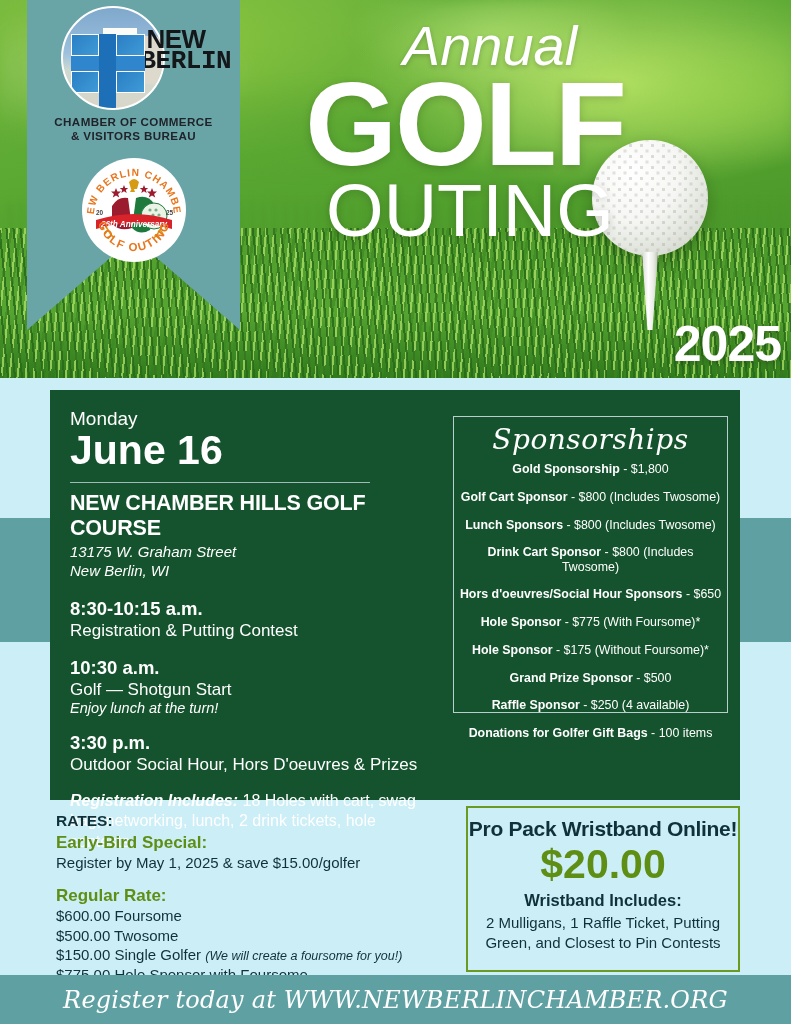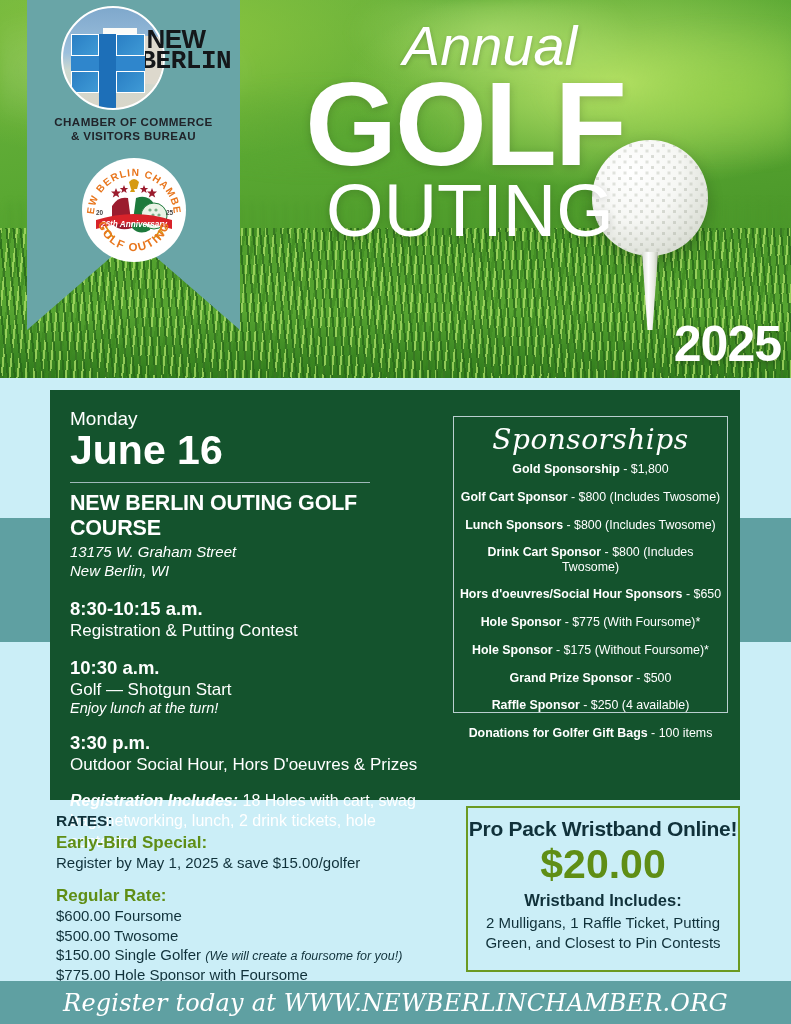--- a/index.html
+++ b/index.html
@@ -192,21 +192,21 @@
     position:absolute; left:466px; top:806px; width:274px; height:166px;
     border:2px solid #6b9a22; background:transparent; text-align:center; z-index:3;
   }
   .pp-title { font-size:21px; font-weight:700; color:#10313a; margin-top:9px; letter-spacing:-.3px;}
   .pp-price { font-size:41px; font-weight:700; color:#5f8e15; line-height:1.05; margin-top:2px;}
   .pp-sub   { font-size:16.5px; font-weight:700; color:#10313a; margin-top:5px;}
   .pp-txt   { font-size:15px; color:#10313a; line-height:1.35; margin-top:3px; padding:0 14px;}
 
   
   .footer {
-    position:absolute; left:0; bottom:0; width:791px; height:43px;
+    position:absolute; left:0; bottom:0; width:791px; height:49px;
     background:#5fa0a2; display:flex; align-items:center; justify-content:center; z-index:4;
   }
   .footer span {
     font-family:"DejaVu Serif", serif; font-style:italic; font-weight:400;
     font-size:24px; color:#ffffff; letter-spacing:.2px;
   }
 </style>
 </head>
 <body>
 
@@ -318,21 +318,21 @@
 
   <div class="band-left"></div>
   <div class="band-right"></div>
 
   <div class="dark-panel">
 
     <div class="left-col">
       <div class="d-monday">Monday</div>
       <div class="d-date">June 16</div>
       <div class="d-rule"></div>
-      <div class="d-course">NEW BERLIN OUTING GOLF COURSE</div>
+      <div class="d-course">NEW CHAMBER HILLS GOLF COURSE</div>
       <div class="d-addr">
         <div>13175 W. Graham Street</div>
         <div>New Berlin, WI</div>
       </div>
 
       <div class="sched">
         <div class="s-item">
           <div class="s-time">8:30-10:15 a.m.</div>
           <div class="s-desc">Registration &amp; Putting Contest</div>
         </div>

